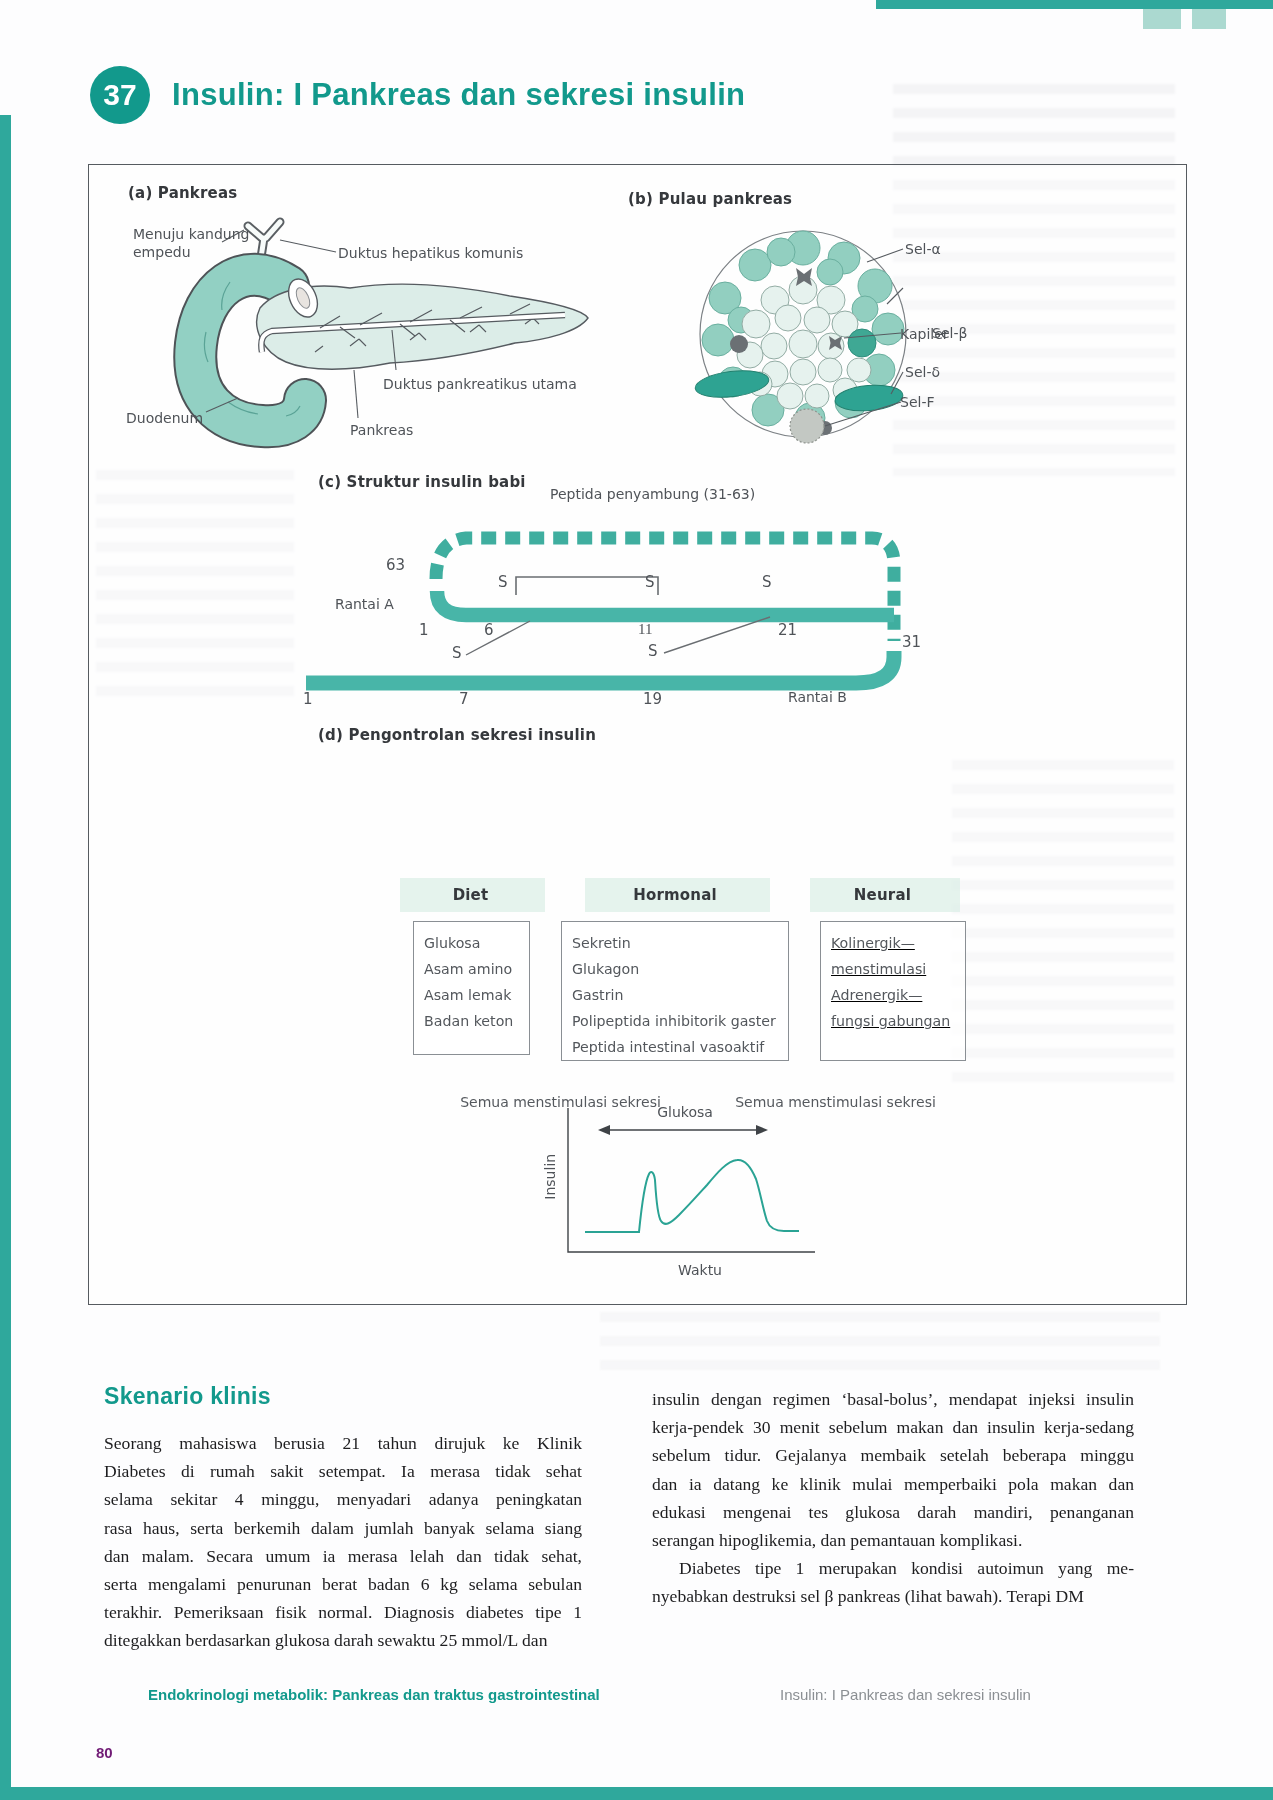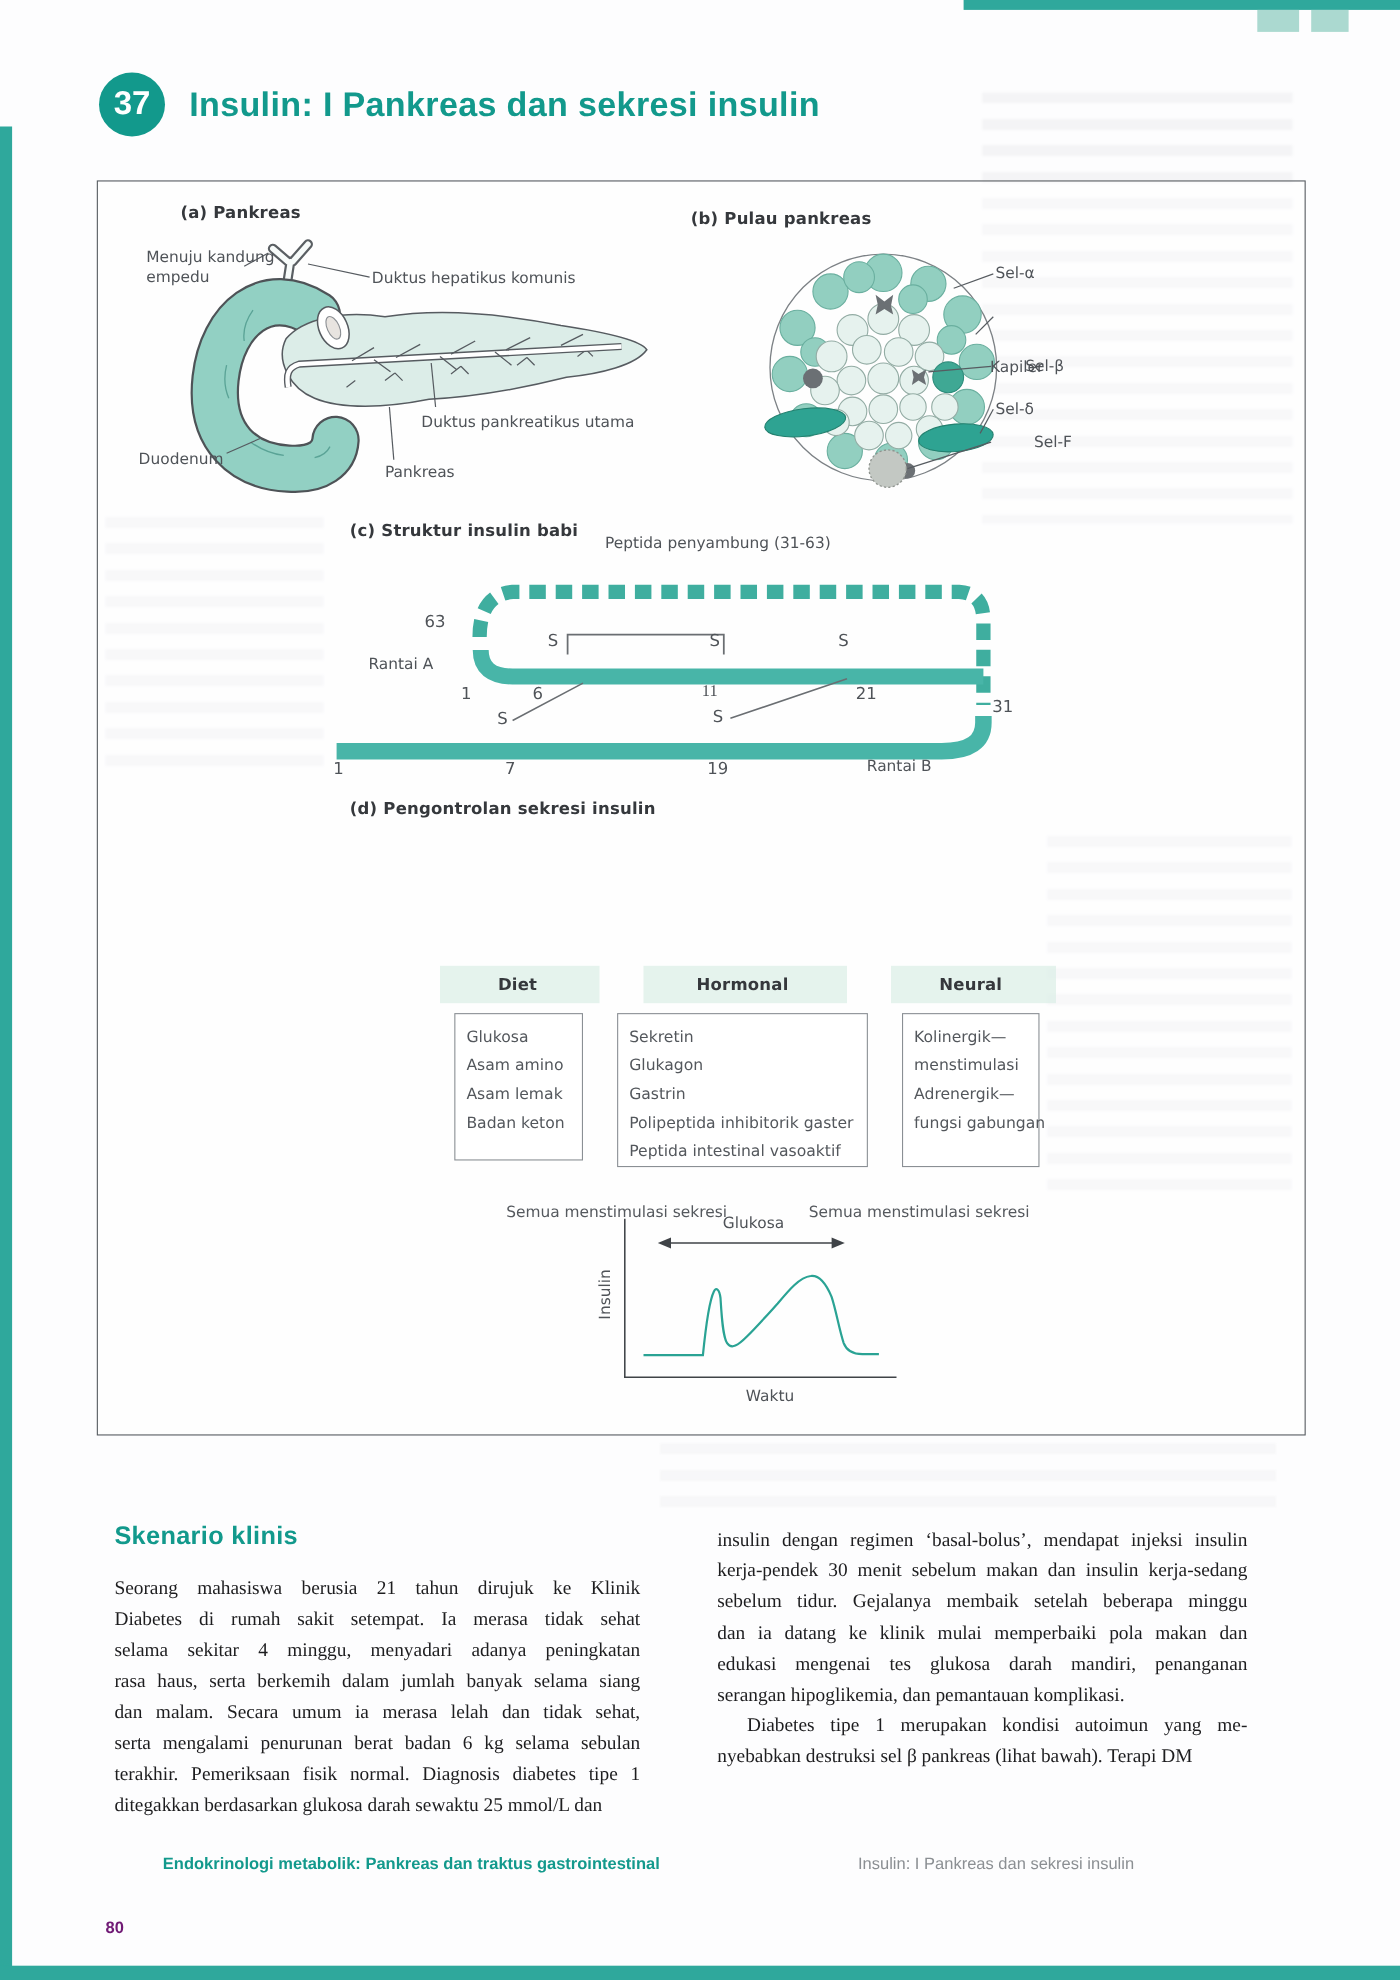--- a/index.html
+++ b/index.html
@@ -46,21 +46,21 @@
   <div class="abs ghost" style="left:952px;top:760px;width:222px;height:330px;"></div>
   <div class="abs ghost" style="left:600px;top:1312px;width:560px;height:64px;opacity:.7;"></div>
 
   <div class="abs chapter-badge" style="left:90px;top:66px;">
     <span>37</span>
   </div>
   <div class="abs main-title" style="left:172px;top:77px;">Insulin: I Pankreas dan sekresi insulin</div>
 
   <div class="abs figure-box" style="left:88px;top:164px;width:1097px;height:1139px;"></div>
 
-  <div class="abs ptitle" style="left:128px;top:184px;margin-left:36px;">(a) Pankreas</div>
+  <div class="abs ptitle" style="left:128px;top:184px;">(a) Pankreas</div>
 
   <svg style="left:110px;top:212px;" width="490" height="240" viewBox="0 0 490 240">
 
     <g>
       <path d="M138,14 L152,26 M170,10 L156,26 M154,26 L150,52" stroke="#5a5f63" stroke-width="9" fill="none" stroke-linecap="round"></path>
       <path d="M138,14 L152,26 M170,10 L156,26 M154,26 L150,52" stroke="#f7fbfa" stroke-width="5" fill="none" stroke-linecap="round"></path>
     </g>
 
     <g>
       <path d="M178,74 C132,44 92,78 86,132 C80,186 112,212 152,214 C180,216 194,204 195,188" stroke="#4e5357" stroke-width="44" fill="none" stroke-linecap="round"></path>
@@ -167,21 +167,21 @@
         <path d="M189,126 L246,121"></path>
       <path d="M236,182 L248,160"></path>
         <path d="M170,214 L246,190"></path>
     </g>
   </svg>
 
   <div class="abs hand lbl" style="left:905px;top:241px;">Sel-α</div>
   <div class="abs hand lbl" style="left:932px;top:281px;margin-top:44px;">Sel-β</div>
   <div class="abs hand lbl" style="left:900px;top:326px;">Kapiler</div>
   <div class="abs hand lbl" style="left:905px;top:364px;">Sel-δ</div>
-  <div class="abs hand lbl" style="left:900px;top:394px;margin-left:40px;">Sel-F</div>
+  <div class="abs hand lbl" style="left:900px;top:394px;">Sel-F</div>
 
   <div class="abs ptitle" style="left:318px;top:473px;">(c) Struktur insulin babi</div>
   <div class="abs hand lbl" style="left:550px;top:486px;">Peptida penyambung (31-63)</div>
 
   <svg style="left:88px;top:465px;" width="1096" height="300" viewBox="0 0 1096 300">
 
     <path d="M348,114 Q348,76 378,73 L784,73 Q806,74 806,99 L806,176" stroke="#3fae9f" stroke-width="13" fill="none" stroke-dasharray="15 9"></path>
 
     <path d="M349,126 Q349,150 378,150 L806,150" stroke="#48b5a8" stroke-width="14.5" fill="none"></path>
 
@@ -228,21 +228,21 @@
     <div>Asam lemak</div>
     <div>Badan keton</div>
   </div>
   <div class="abs listbox" style="left:561px;top:921px;width:228px;height:140px;">
     <div>Sekretin</div>
     <div>Glukagon</div>
     <div>Gastrin</div>
     <div>Polipeptida inhibitorik gaster</div>
     <div>Peptida intestinal vasoaktif</div>
   </div>
-  <div class="abs listbox" style="left:820px;top:921px;width:125px;height:140px;">
+  <div class="abs listbox" style="left:820px;top:921px;width:146px;height:140px;text-decoration:underline;">
     <div>Kolinergik—</div>
     <div>menstimulasi</div>
     <div>Adrenergik—</div>
     <div>fungsi gabungan</div>
   </div>
 
   <div class="abs note" style="left:428px;top:1094px;width:265px;">Semua menstimulasi sekresi</div>
   <div class="abs note" style="left:703px;top:1094px;width:265px;">Semua menstimulasi sekresi</div>
 
   <svg style="left:540px;top:1100px;" width="300" height="190" viewBox="0 0 300 190">

